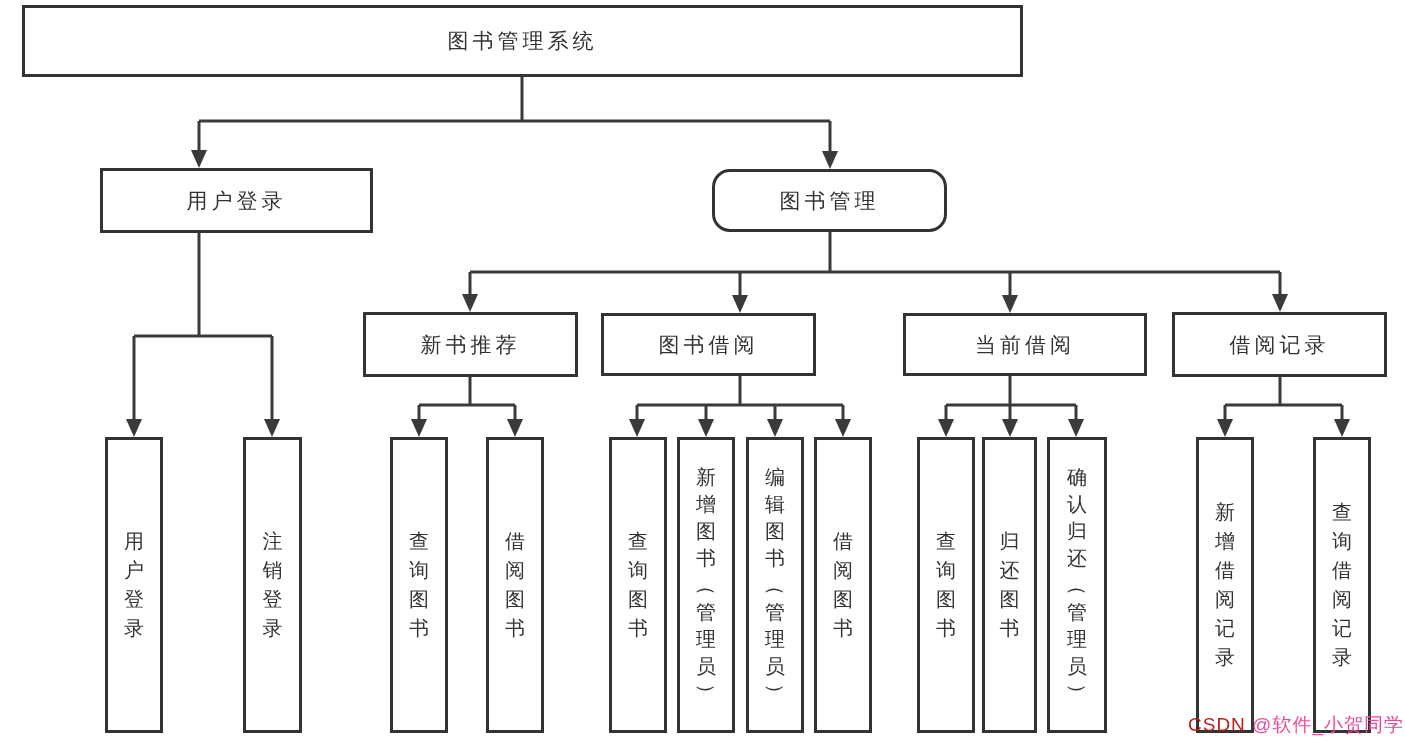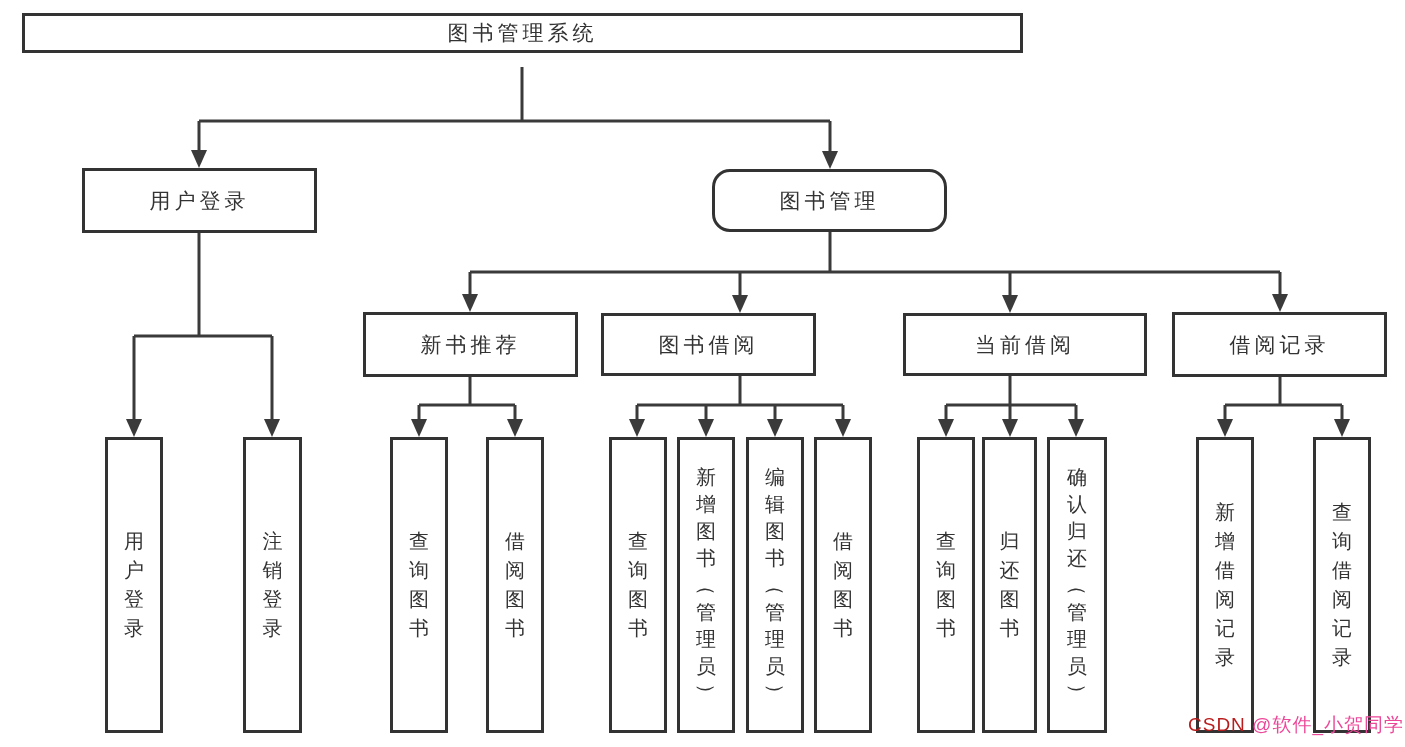--- a/index.html
+++ b/index.html
@@ -124,25 +124,25 @@
     <path d="M1010 376 V405 M946 405 H1076 M946 405 V421 M1010 405 V421 M1076 405 V421"></path>
     <polygon points="938,419 954,419 946,437"></polygon>
     <polygon points="1002,419 1018,419 1010,437"></polygon>
     <polygon points="1068,419 1084,419 1076,437"></polygon>
 
     <path d="M1280 377 V405 M1225 405 H1342 M1225 405 V421 M1342 405 V421"></path>
     <polygon points="1217,419 1233,419 1225,437"></polygon>
     <polygon points="1334,419 1350,419 1342,437"></polygon>
   </svg>
 
-  <div class="box h" style="left:22px; top:13px; width:1001px; height:40px;text-align:center;">
+  <div class="box h" style="left:22px; top:5px; width:1001px; height:72px;text-align:center;">
     <span>图书管理系统</span>
   </div>
 
-  <div class="box h" style="left:82px; top:168px; width:235px; height:65px;">
+  <div class="box h" style="left:100px; top:168px; width:273px; height:65px;">
     <span>用户登录</span>
   </div>
   <div class="box h" style="left:712px; top:169px; width:235px; height:63px;border-radius:18px;">
     <span>图书管理</span>
   </div>
 
   <div class="box h" style="left:363px; top:312px; width:215px; height:65px;align-items:center;">
     <span>新书推荐</span>
   </div>
   <div class="box h" style="left:601px; top:313px; width:215px; height:63px;">

